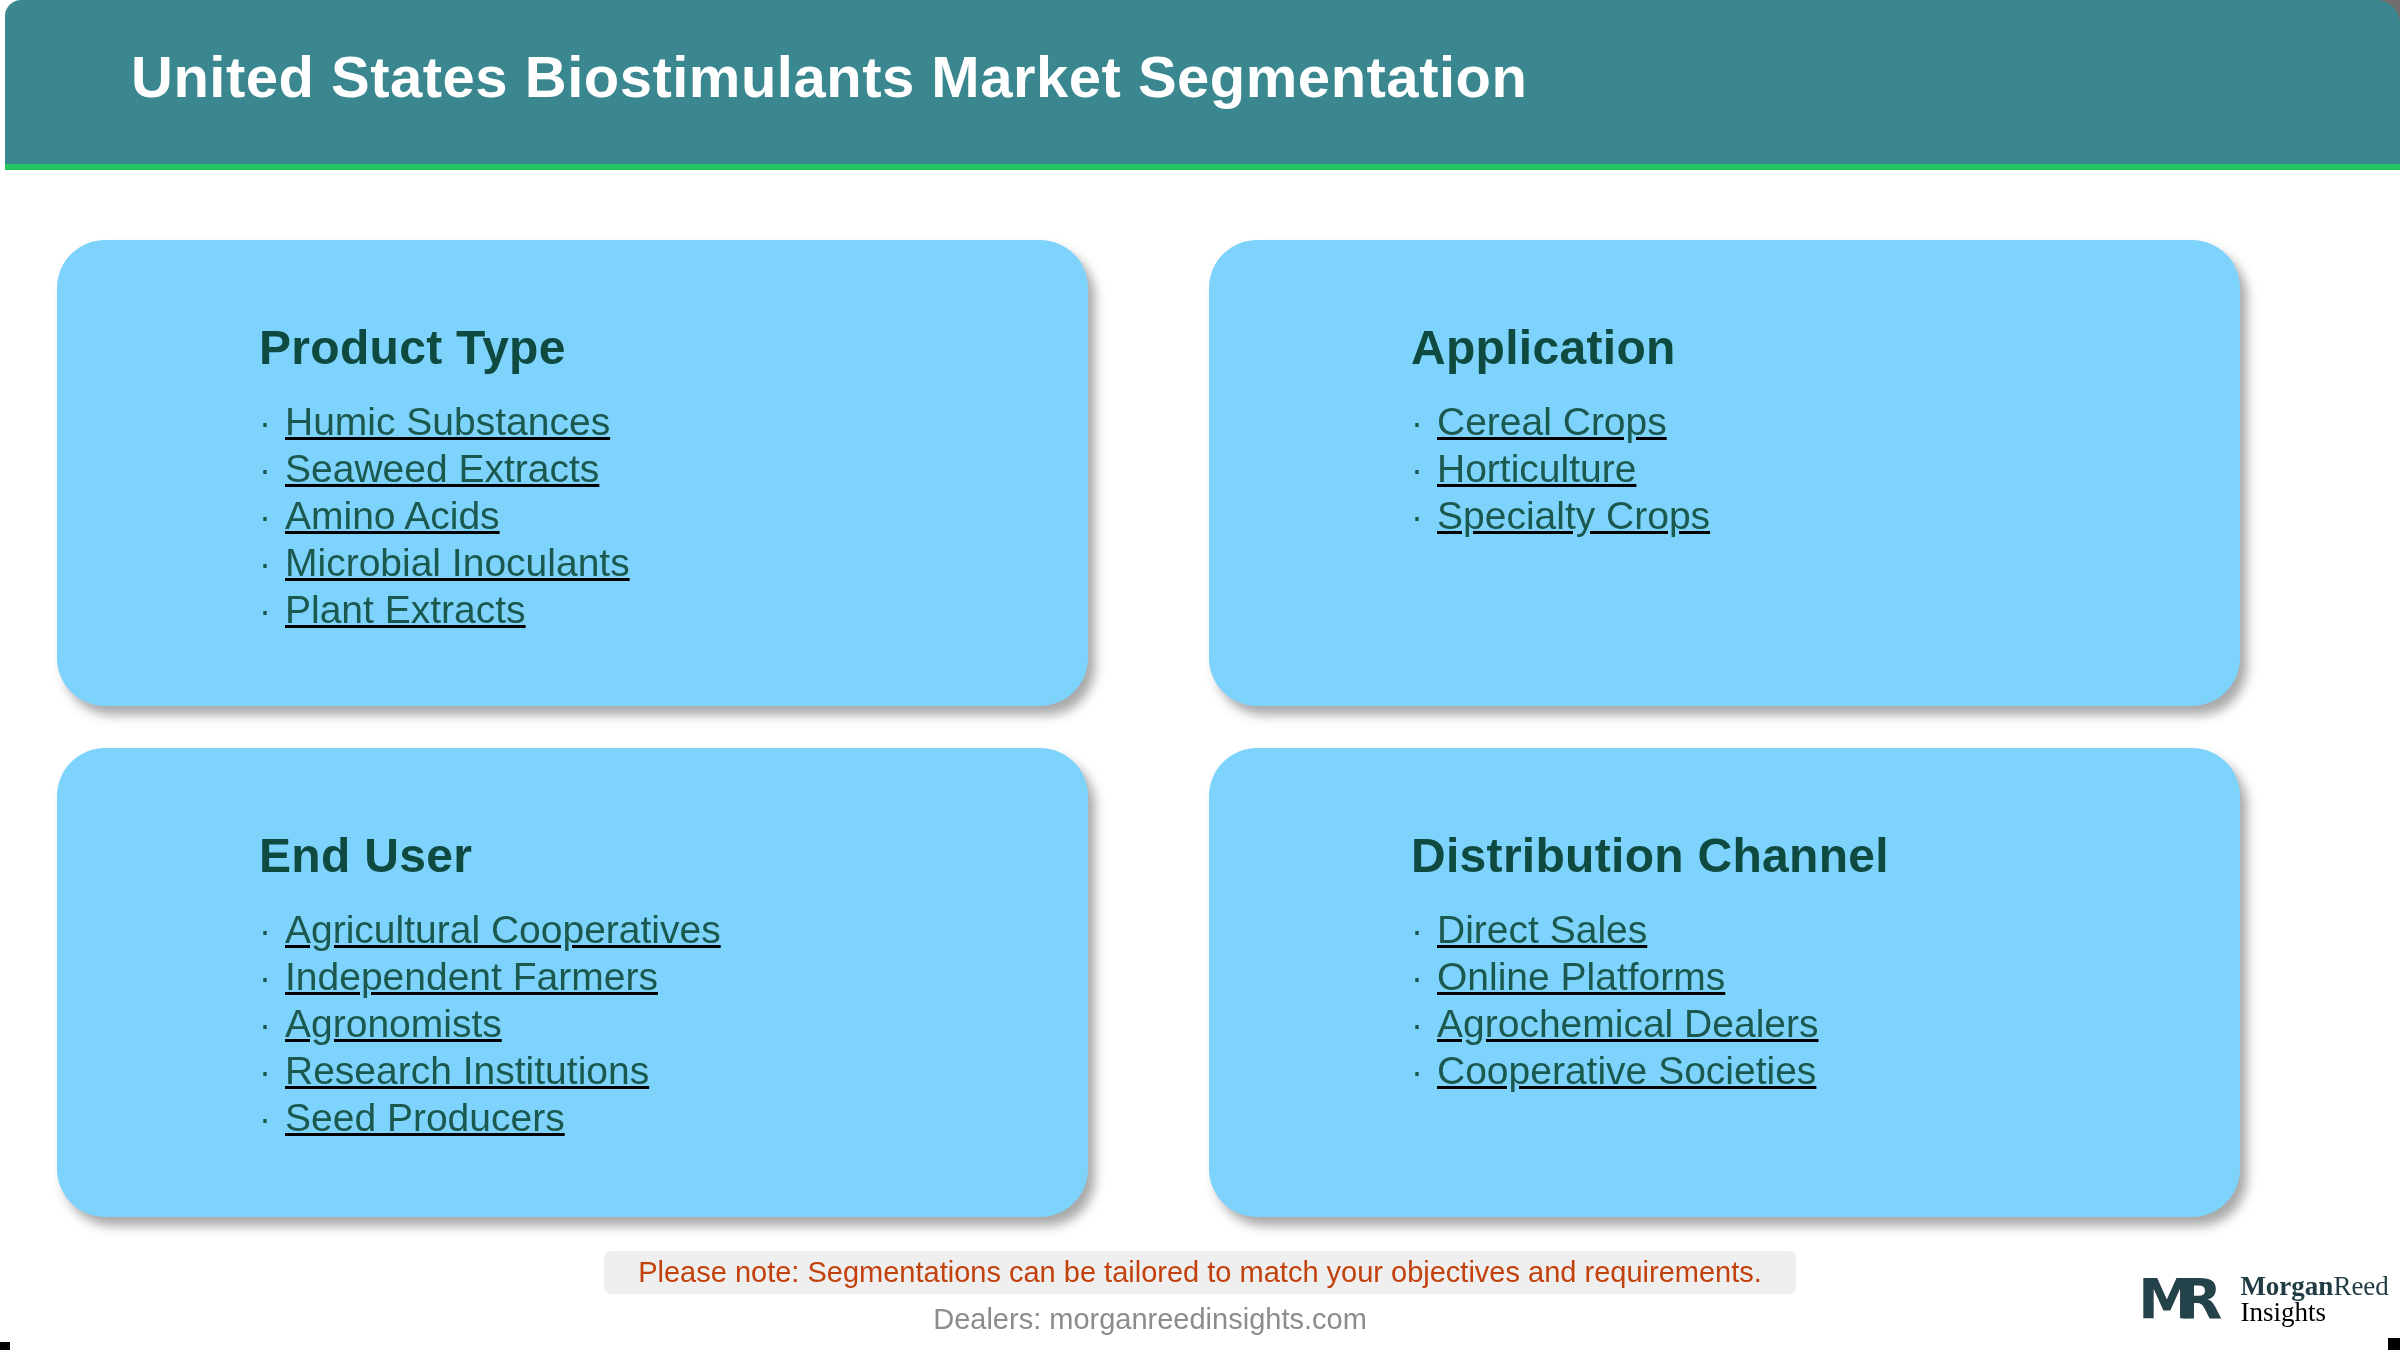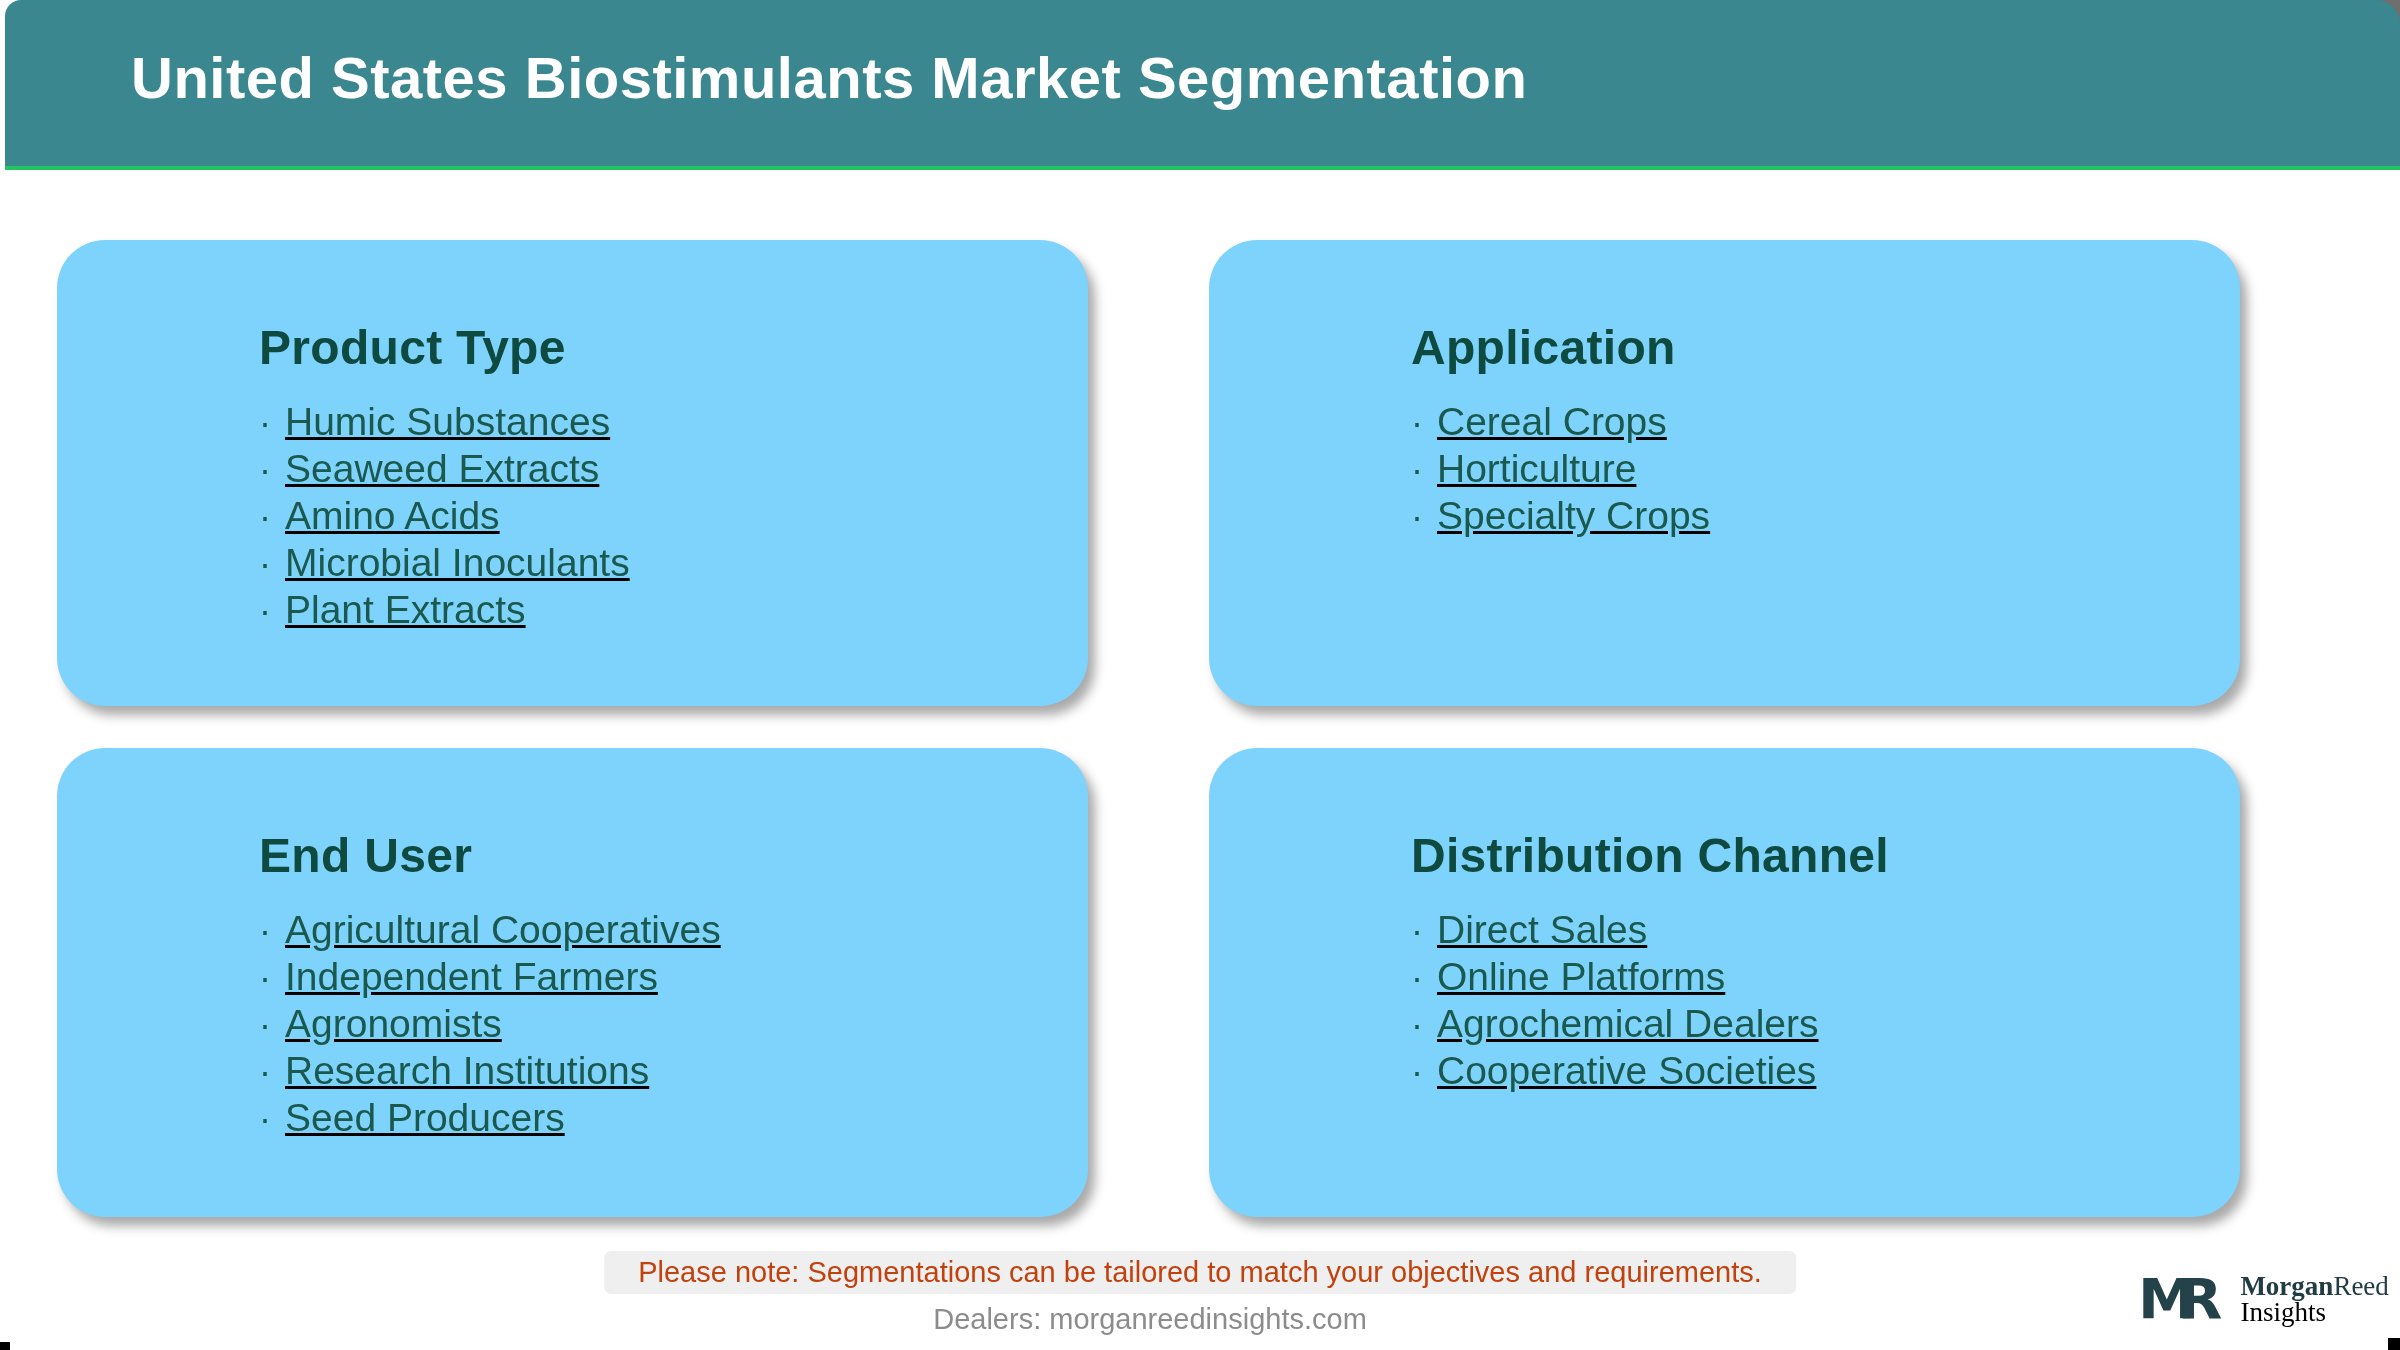--- a/index.html
+++ b/index.html
@@ -22,21 +22,21 @@
 
   .header-band {
     position: absolute;
     left: 5px; top: 0;
     width: 2395px; height: 170px;
     background: #3A8790;
     border-top-left-radius: 16px;
     border-top-right-radius: 24px;
     display: flex; align-items: center;
     z-index: 1;
-    border-bottom: 4px solid #22c55e;
+    border-bottom: 6px solid #22c55e;
   }
   .header-title {
     color: #ffffff;
     font-size: 58px;
     font-weight: 700;
     letter-spacing: 0.5px;
     padding-left: 126px;
     transform: translateY(-6px);
     white-space: nowrap;
   }

